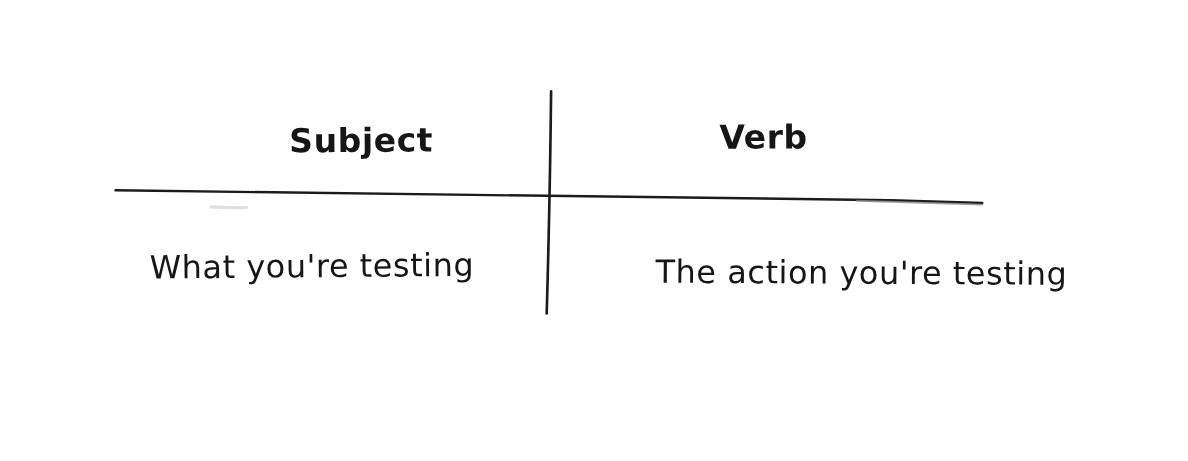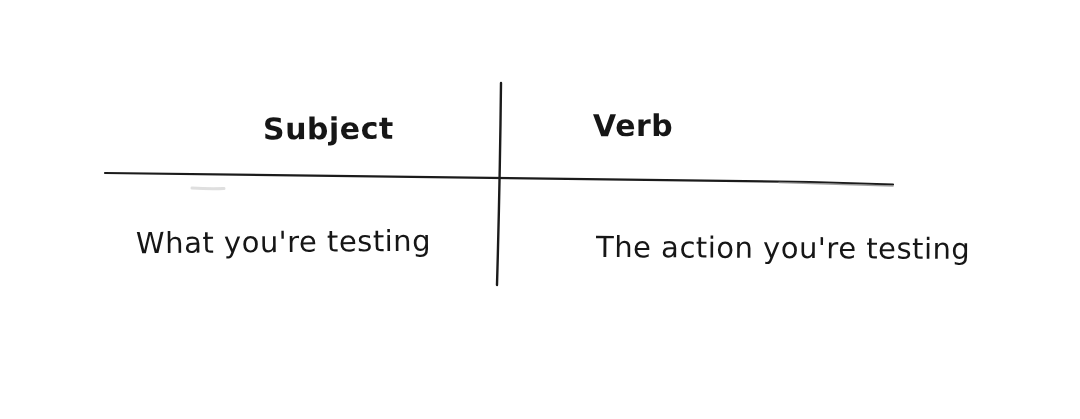--- a/index.html
+++ b/index.html
@@ -32,21 +32,21 @@
   }
   .header-text {
     font-size: 30px;
     font-weight: 600;
   }
   .cell-text {
     font-size: 29px;
     font-weight: 500;
   }
   .t-subject { left: 263px; top: 112px; transform: rotate(-0.4deg); }
-  .t-verb    { left: 593px; top: 109px; transform: rotate(-0.3deg); text-align: center; }
+  .t-verb    { left: 654px; top: 109px; transform: rotate(-0.3deg); text-align: center; }
   .t-what    { left: 136px; top: 227px; transform: rotate(-0.5deg); }
   .t-action  { left: 596px; top: 233px; transform: rotate(0.3deg); }
 </style>
 </head>
 <body>
 
 <div class="canvas">
 
   <svg class="lines-svg" viewBox="0 0 1080 419" xmlns="http://www.w3.org/2000/svg">
 

